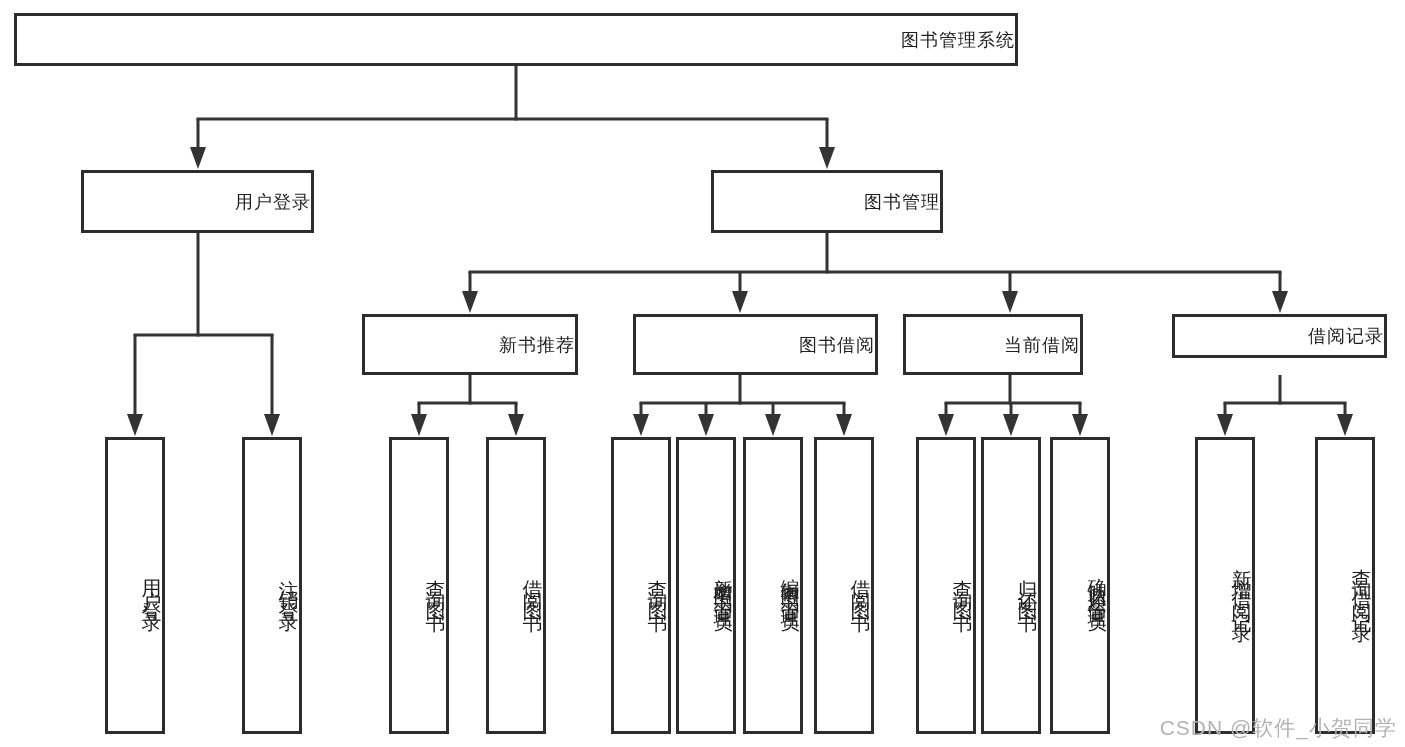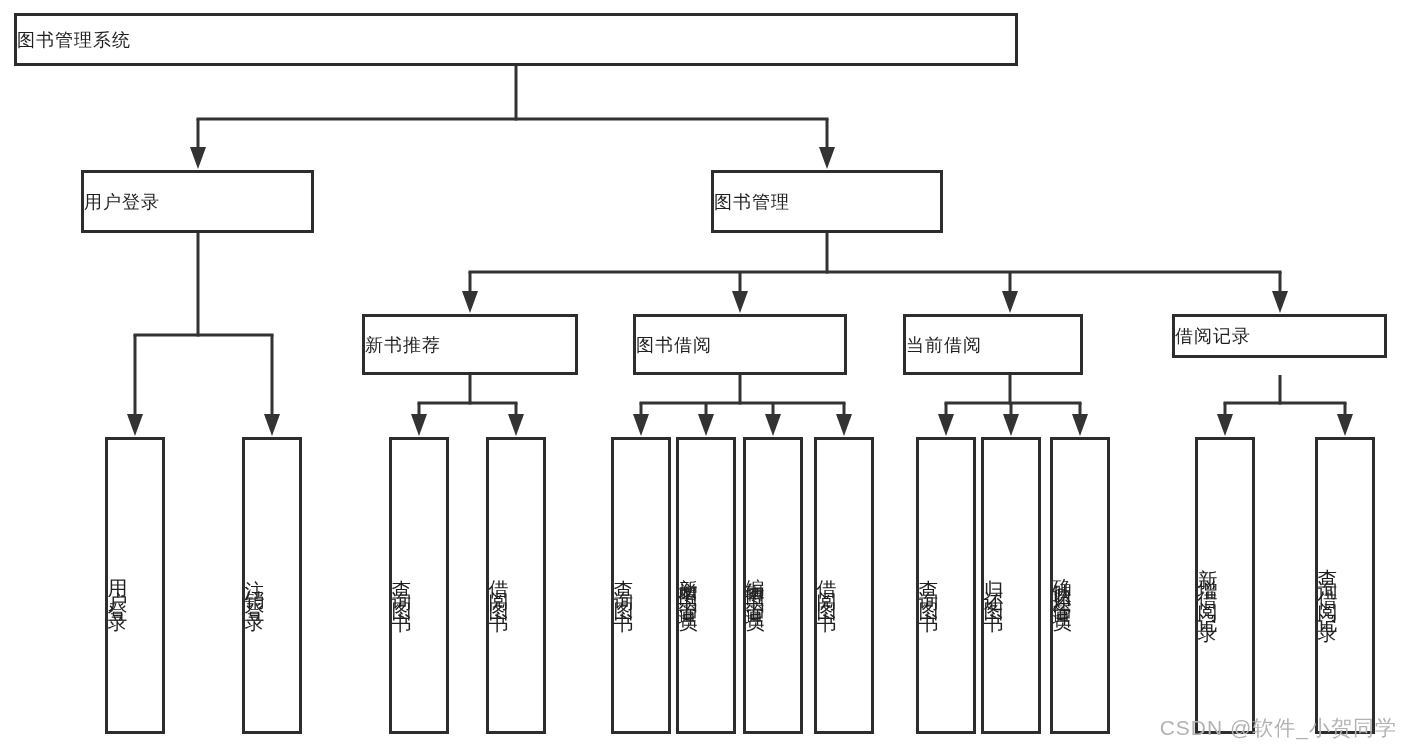--- a/index.html
+++ b/index.html
@@ -23,21 +23,21 @@
     width: 1405px;
     height: 747px;
   }
   .node {
     position: absolute;
     box-sizing: border-box;
     border: 3px solid #2d2d2d;
     background: #ffffff;
     display: flex;
     align-items: center;
-    justify-content: flex-start;
+    justify-content: flex-end;
     font-size: 18px;
     letter-spacing: 1px;
     color: #1f1f1f;
   }
   .leaf {
     top: 437px;
     width: 60px;
     height: 297px;
   }
   .vlabel {
@@ -142,21 +142,21 @@
   <div class="node" style="left:81px;top:170px;width:233px;height:63px">
     <span>用户登录</span>
   </div>
   <div class="node" style="left:362px;top:314px;width:216px;height:61px">
     <span>新书推荐</span>
   </div>
 
   <div class="node" style="left:711px;top:170px;width:232px;height:63px">
     <span>图书管理</span>
   </div>
-  <div class="node" style="left:633px;top:314px;width:214px;height:61px">
+  <div class="node" style="left:633px;top:314px;width:245px;height:61px">
     <span>图书借阅</span>
   </div>
   <div class="node" style="left:903px;top:314px;width:180px;height:61px">
     <span>当前借阅</span>
   </div>
   <div class="node" style="left:1172px;top:314px;width:215px;height:44px">
     <span>借阅记录</span>
   </div>
 
   <div class="node leaf" style="left:105px">

